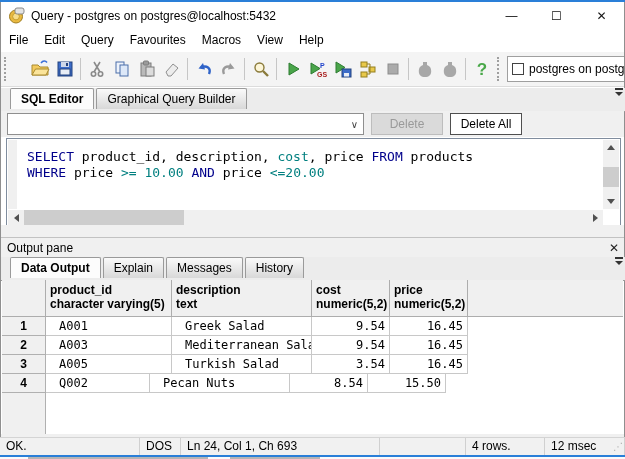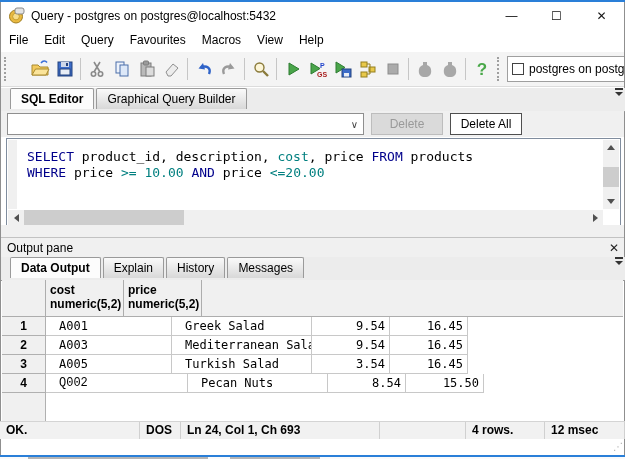--- a/index.html
+++ b/index.html
@@ -85,22 +85,22 @@
   .grow{display:flex;height:19px;}
   .gc{border-right:1px solid #c8c8c8;border-bottom:1px solid #c8c8c8;box-sizing:border-box;
     font-family:"DejaVu Sans Mono","Liberation Mono",monospace;font-size:12px;line-height:18px;
     padding-left:13px;overflow:hidden;white-space:nowrap;background:#fff;}
   .gc.num{text-align:right;padding-left:0;padding-right:4px;}
   .glabel{background:#f0f0f0;border-right:1px solid #b0b0b0;border-bottom:1px solid #b0b0b0;box-sizing:border-box;
     font-family:"Liberation Sans",sans-serif;font-weight:bold;font-size:12px;line-height:18px;text-align:center;}
   #glabel-strip{width:44px;height:41px;background:#f0f0f0;border-right:1px solid #b0b0b0;box-sizing:border-box;}
   #grid-gap{left:1px;top:434px;width:623px;height:3px;background:#f0f0f0;}
   
-  #statusbar{left:0;top:421px;width:625px;height:18px;background:#f1f1f1;border-top:1px solid #d4d4d4;
-    display:flex;box-sizing:border-box;font-weight:bold;}
+  #statusbar{left:0;top:437px;width:625px;height:18px;background:#f1f1f1;border-top:1px solid #d4d4d4;
+    display:flex;box-sizing:border-box;}
   .seg{border-right:1px solid #d0d0d0;line-height:17px;padding-left:6px;box-sizing:border-box;
     overflow:hidden;white-space:nowrap;}
   #resize-grip{position:absolute;right:2px;top:441px;color:#b0b0b0;font-size:10px;}
 </style>
 </head>
 <body>
 
 <div id="window">
   <div class="abs" id="top-border"></div>
   <div class="abs" id="left-border"></div>
@@ -296,32 +296,40 @@
 
   <div class="abs" id="outpane-header">
     <span id="outpane-title">Output pane</span>
     <span id="outpane-spacer"></span>
     <span id="outpane-close">✕</span>
   </div>
 
   <div class="abs tabrow" id="output-tabrow">
       <div class="tab active">Data Output</div>
       <div class="tab">Explain</div>
+      <div class="tab">Messages</div>
       <div class="tab">History</div>
-      <div class="tab">Messages</div>
       <div class="tabspacer"></div>
       <div class="aui-arrow">
         <div class="bar"></div>
         <div class="tri"></div>
       </div>
     </div>
 
   <div class="abs" id="grid">
     <div id="grid-header">
         <div class="gh" style="width: 44px;"></div>
+        <div class="gh" style="width: 126px;">
+          <div>product_id</div>
+          <div>character varying(5)</div>
+        </div>
+        <div class="gh" style="width: 140px;">
+          <div>description</div>
+          <div>text</div>
+        </div>
         <div class="gh" style="width: 78px;">
           <div>cost</div>
           <div>numeric(5,2)</div>
         </div>
         <div class="gh" style="width: 78px;">
           <div>price</div>
           <div>numeric(5,2)</div>
         </div>
         <div class="gh filler"></div>
       </div>
@@ -342,21 +350,21 @@
         </div>
         <div class="grow">
           <div class="glabel" style="width: 44px;">3</div>
           <div class="gc" style="width: 126px;">A005</div>
           <div class="gc" style="width: 140px;">Turkish Salad</div>
           <div class="gc num" style="width: 78px;">3.54</div>
           <div class="gc num" style="width: 78px;">16.45</div>
         </div>
         <div class="grow">
           <div class="glabel" style="width: 44px;">4</div>
-          <div class="gc" style="width: 142px; font-family: Liberation Mono, monospace;">Q002</div>
+          <div class="gc" style="width: 104px;">Q002</div>
           <div class="gc" style="width: 140px;">Pecan Nuts</div>
           <div class="gc num" style="width: 78px;">8.54</div>
           <div class="gc num" style="width: 78px;">15.50</div>
         </div>
       </div>
     <div id="glabel-strip"></div>
   </div>
   <div class="abs" id="grid-gap"></div>
 
   <div class="abs" id="statusbar">

